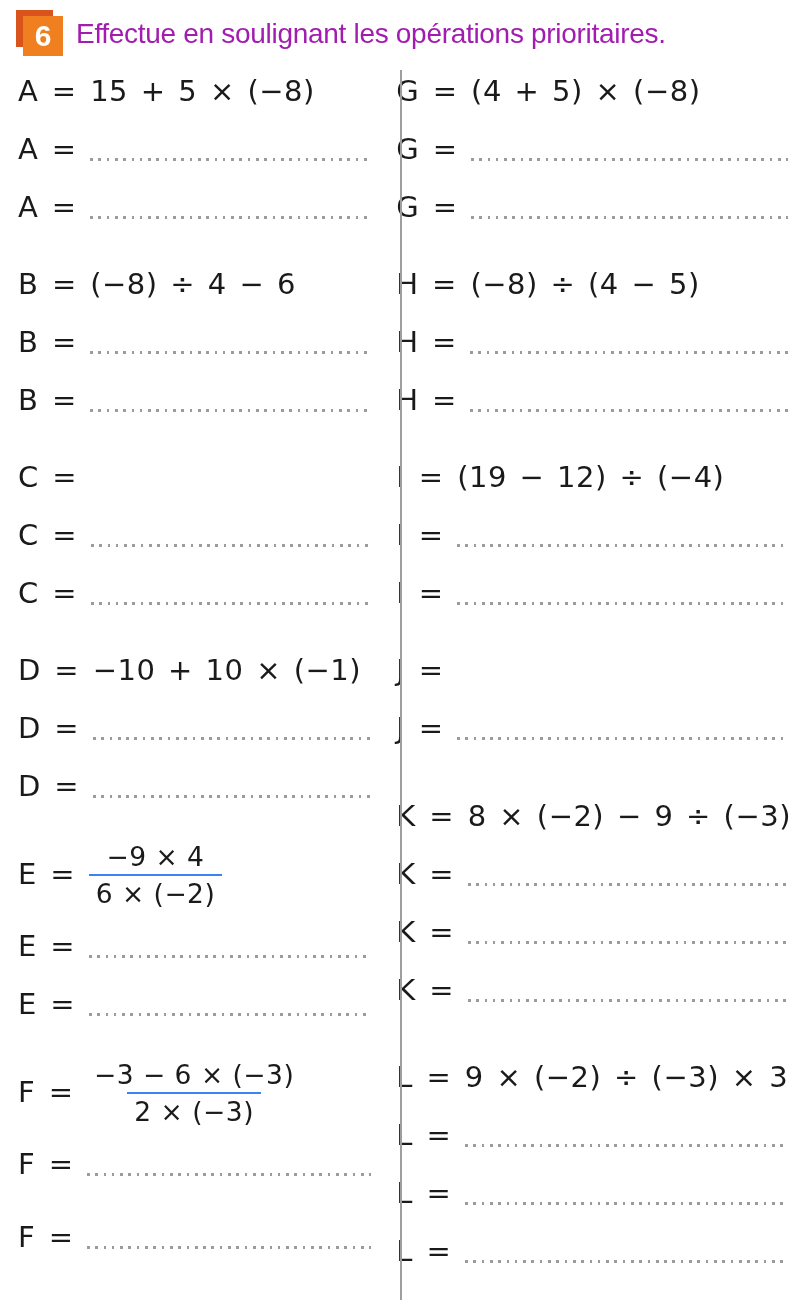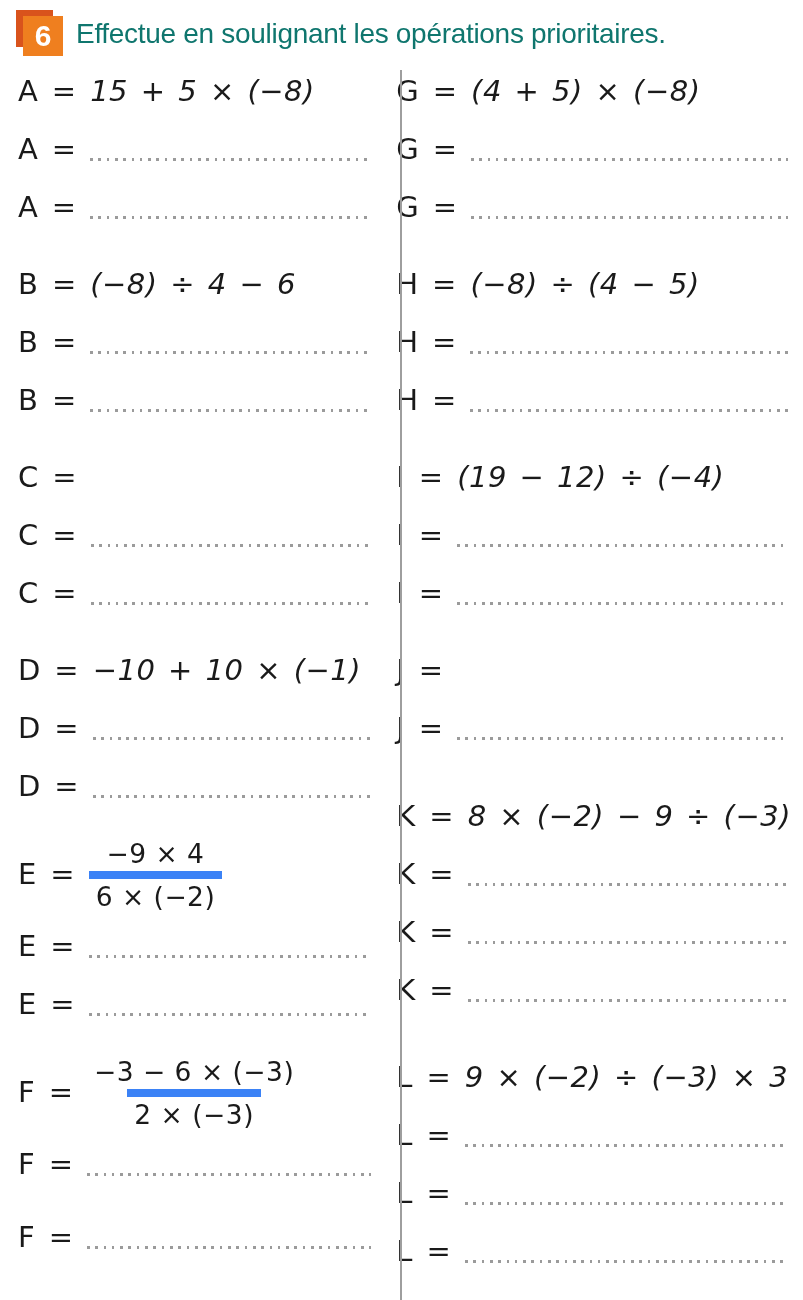--- a/index.html
+++ b/index.html
@@ -11,43 +11,43 @@
   .header{display:flex;align-items:center;gap:13px;padding:5px 8px 0 16px;height:57px;}
   .badge{position:relative;width:47px;height:47px;flex:none;}
   .badge-back{position:absolute;left:0;top:0;width:37px;height:37px;background:#d9531c;}
   .badge-front{
     position:absolute;left:7px;top:6px;width:40px;height:40px;background:#ef7f1f;
     color:#ffffff;font:bold 30px "Liberation Sans",sans-serif;
     display:flex;align-items:center;justify-content:center;
   }
   .title{
     font-family:"Liberation Sans",sans-serif;font-size:28px;font-weight:500;
-    color:#0f766e;letter-spacing:-0.3px;white-space:nowrap;
+    color:#a21caf;letter-spacing:-0.3px;white-space:nowrap;
   }
   
   .columns{display:flex;position:relative;height:1238px;}
   .divider{position:absolute;left:400px;top:8px;bottom:0;width:2px;background:#9e9e9e;}
   .col{box-sizing:border-box;}
   #col-left{width:400px;padding:0 8px 0 18px;}
   #col-right{flex:1;padding:0 12px 0 14px;}
   
   .line{height:58px;display:flex;align-items:center;font-size:29px;color:#1a1a1a;}
   .lbl{margin-right:14px;}
   .eq{margin-right:14px;}
-  .math{letter-spacing:0.5px;word-spacing:3px;white-space:nowrap;font-style:italic;}
+  .math{letter-spacing:0.5px;word-spacing:3px;white-space:nowrap;}
   .dots{
     flex:1;height:3px;position:relative;top:10px;margin-right:3px;
     background:repeating-linear-gradient(to right,#9b9b9b 0 2.6px,transparent 2.6px 8.3px);
   }
   
   .frac-line{height:86px;}
   .frac{display:inline-flex;flex-direction:column;align-items:center;
         font-size:26.5px;line-height:1.25;transform:translateY(1px);letter-spacing:0.5px;}
   .num{padding:0 7px 1px;text-align:right;}
-  .den{border-top:8px solid #3b82f6;padding:1px 7px 0;}
+  .den{border-top:2px solid #3b82f6;padding:1px 7px 0;}
   
   .block{margin-top:19px;}
   .col .block:first-child{margin-top:0;}
   #col-left .block:nth-child(5){margin-top:16px;}
   #col-left .block:nth-child(6){margin-top:16px;}
   #col-left .block:nth-child(6) .ans + .ans{margin-top:15px;}
   #col-right .block:nth-child(5){margin-top:30px;}
   #col-right .block:nth-child(6){margin-top:29px;}
 </style>
 </head>

